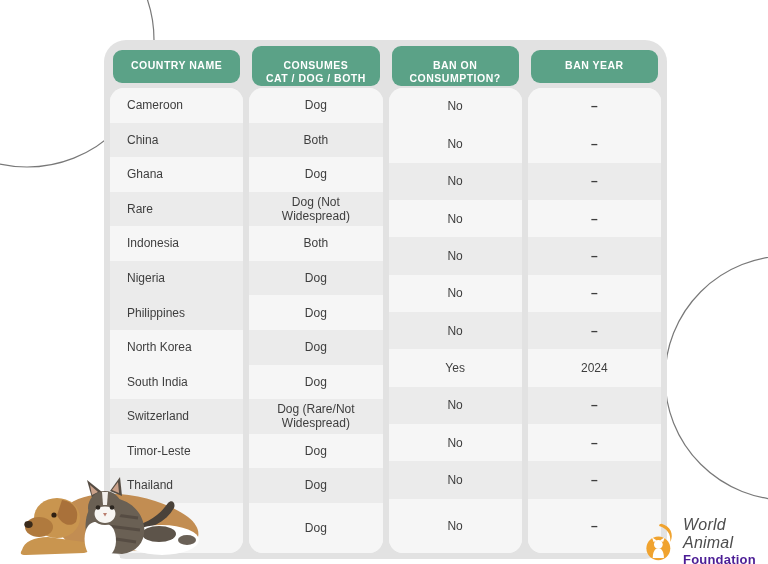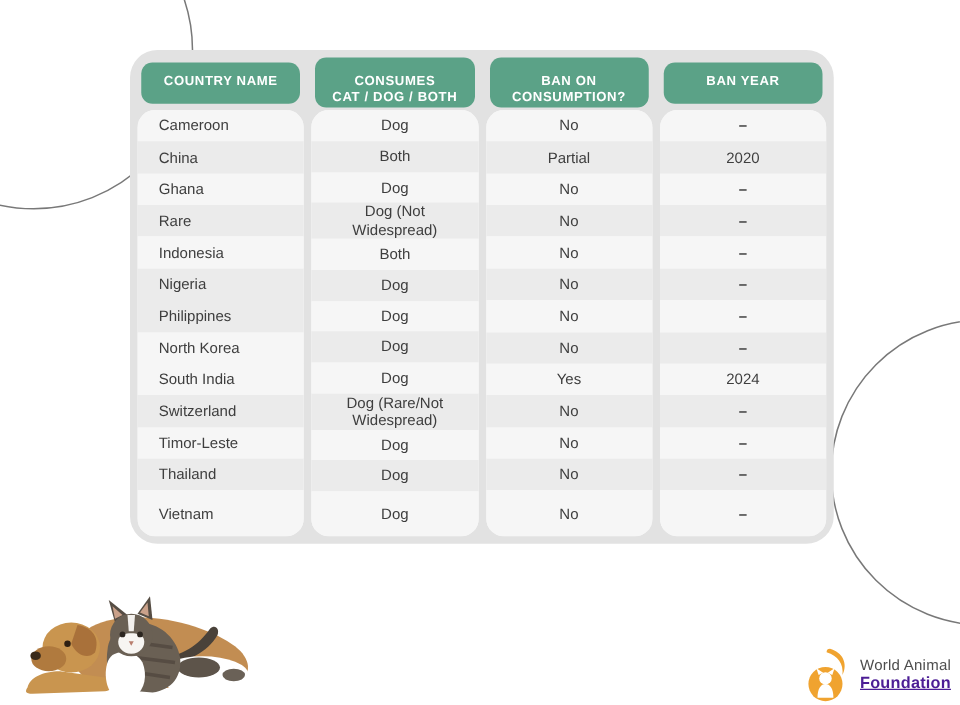--- a/index.html
+++ b/index.html
@@ -3,21 +3,21 @@
 <meta charset="utf-8">
 <style>
   html,body{margin:0;padding:0;background:#ffffff;}
   .stage{
     position:relative;width:768px;height:564px;overflow:hidden;background:#ffffff;
     font-family:"Liberation Sans","DejaVu Sans",sans-serif;
   }
   .bg-circles{position:absolute;left:0;top:0;z-index:0;}
   
   .table-wrap{
-    position:absolute;left:104px;top:40px;width:563px;height:395px;z-index:1;
+    position:absolute;left:104px;top:40px;width:563px;height:519px;z-index:1;
     background:#e2e2e2;border-radius:22px;padding:6px;box-sizing:border-box;
     display:flex;gap:6px;
   }
   .col{flex:1;display:flex;flex-direction:column;min-width:0;}
   .head-zone{height:40px;display:flex;align-items:center;padding:0 3px;box-sizing:border-box;}
   .col-header{
     flex:1;min-height:33px;border-radius:9px;
     display:flex;flex-direction:column;justify-content:center;
     color:#ffffff;font-size:10.5px;font-weight:bold;letter-spacing:.5px;
     text-align:center;line-height:1.3;
@@ -34,21 +34,21 @@
   .cell.odd{background:#f6f6f6;}
   .cell.even{background:#ebebeb;}
   .cell.last{flex:1.45;}
   .cell.name-col{justify-content:flex-start;text-align:left;padding-left:17px;}
   .cell.dash{font-weight:600;}
   
   .photo{position:absolute;left:10px;top:472px;z-index:2;}
   
   .logo{position:absolute;left:644px;top:516px;z-index:2;display:flex;align-items:center;}
   .logo-text{margin-left:4px;line-height:1.15;}
-  .logo-line1{font-size:12px;color:#4d4d4d;letter-spacing:.2px;}
+  .logo-line1{font-size:16px;color:#4d4d4d;letter-spacing:.2px;font-style:italic;}
   .logo-line2{font-size:13px;font-weight:bold;color:#4c1d95;letter-spacing:.2px;text-decoration:underline;}
 </style>
 </head>
 <body>
 
 <div class="stage">
 
   <svg class="bg-circles" width="768" height="564" viewBox="0 0 768 564">
     <circle cx="27" cy="40" r="127" fill="none" stroke="#565656" stroke-width="1.2" opacity="0.8"></circle>
     <circle cx="787" cy="378" r="122" fill="none" stroke="#565656" stroke-width="1.2" opacity="0.8"></circle>
@@ -106,21 +106,20 @@
 
     <div class="col">
       <div class="head-zone">
         <div class="col-header two" style="background: rgb(91, 162, 135);">
           <div>BAN ON</div>
           <div>CONSUMPTION?</div>
         </div>
       </div>
       <div class="col-body">
           <div class="cell odd">No</div>
-          <div class="cell even">Partial</div>
           <div class="cell odd">No</div>
           <div class="cell even">No</div>
           <div class="cell odd">No</div>
           <div class="cell even">No</div>
           <div class="cell odd">No</div>
           <div class="cell even">No</div>
           <div class="cell odd">Yes</div>
           <div class="cell even">No</div>
           <div class="cell odd">No</div>
           <div class="cell even">No</div>
@@ -130,21 +129,20 @@
 
     <div class="col">
       <div class="head-zone">
         <div class="col-header" style="background: rgb(91, 162, 135);">
           <div>BAN YEAR</div>
           <div></div>
         </div>
       </div>
       <div class="col-body">
           <div class="cell odd dash">–</div>
-          <div class="cell even">2020</div>
           <div class="cell odd dash">–</div>
           <div class="cell even dash">–</div>
           <div class="cell odd dash">–</div>
           <div class="cell even dash">–</div>
           <div class="cell odd dash">–</div>
           <div class="cell even dash">–</div>
           <div class="cell odd">2024</div>
           <div class="cell even dash">–</div>
           <div class="cell odd dash">–</div>
           <div class="cell even dash">–</div>

